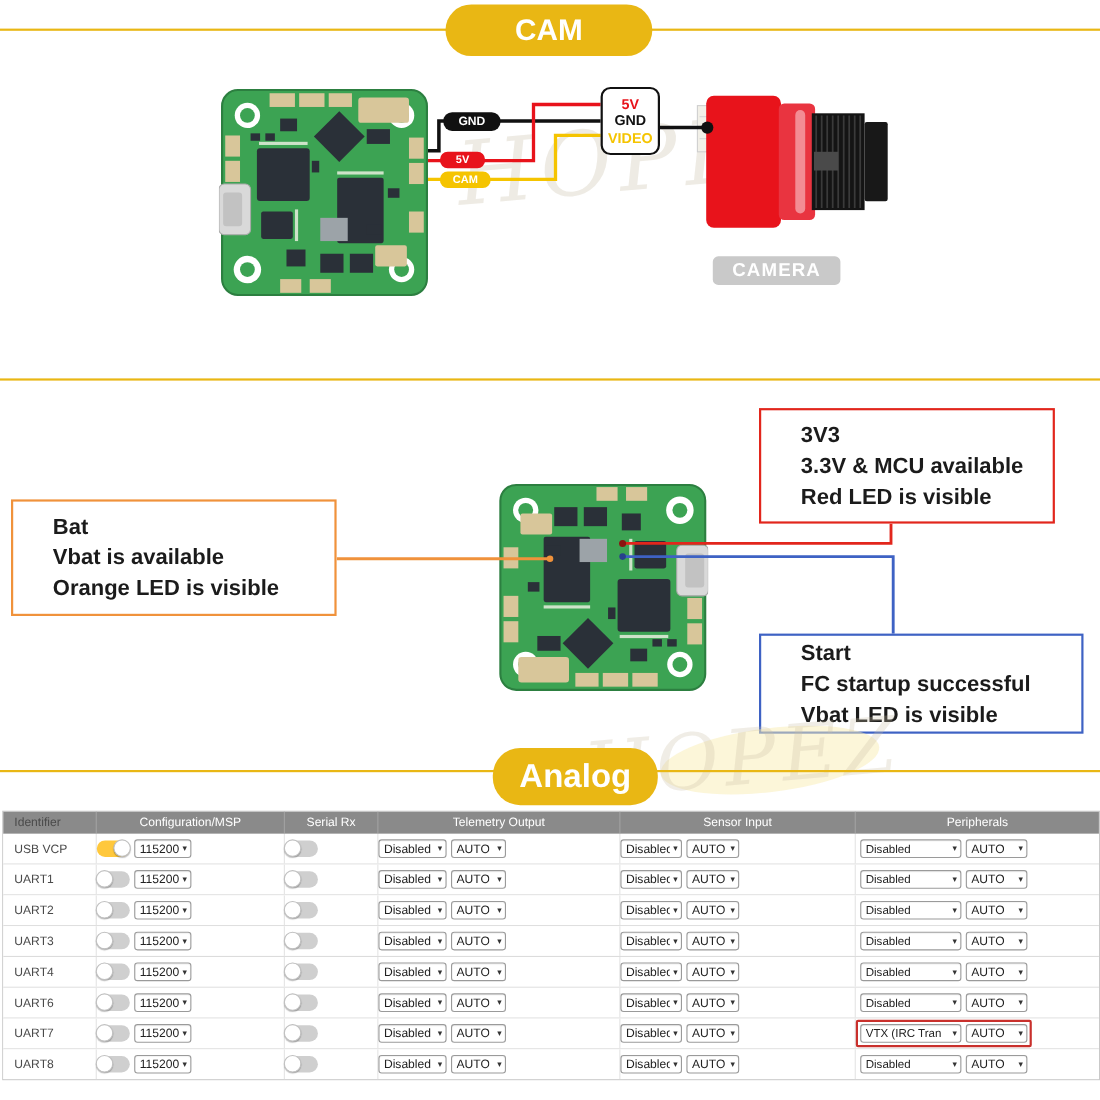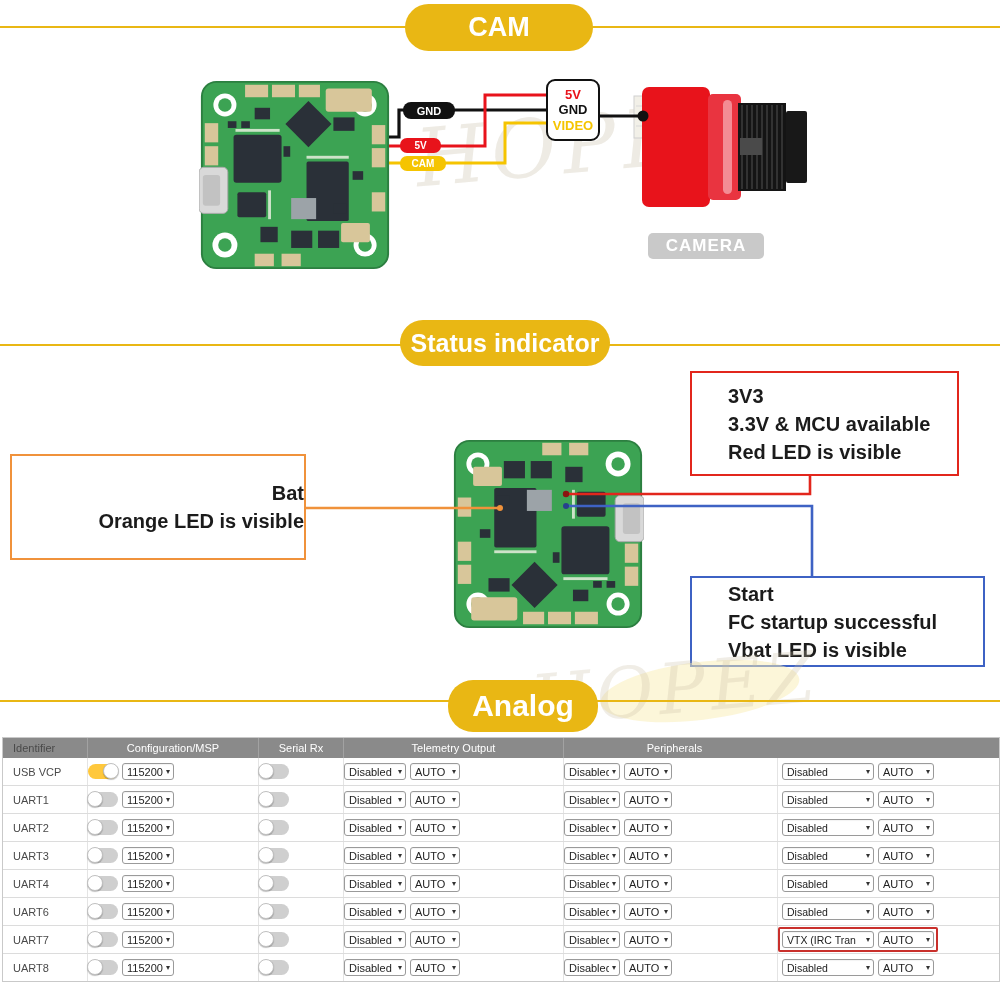--- a/index.html
+++ b/index.html
@@ -26,21 +26,21 @@
   .conn-box .cgnd{color:#111;}
   .conn-box .cvid{color:var(--wire_yellow,#F5C400);}
   .camera-label{position:absolute;left:648px;top:233px;width:116px;height:26px;background:#C9C9C9;
                 border-radius:5px;color:#fff;font-weight:bold;font-size:17px;letter-spacing:1px;
                 display:flex;align-items:center;justify-content:center;}
 
   
   .callout{position:absolute;background:#fff;display:flex;flex-direction:column;justify-content:center;
            padding-left:36px;box-sizing:border-box;font-size:20px;font-weight:600;color:#1b1b1b;line-height:28px;}
   .co-red{left:690px;top:371px;width:269px;height:105px;border:2.5px solid var(--callout_red,#E2261C);}
-  .co-orange{left:10px;top:454px;width:296px;height:106px;border:2.5px solid var(--callout_orange,#F0923B);align-items:flex-end;}
+  .co-orange{left:10px;top:454px;width:296px;height:106px;border:2.5px solid var(--callout_orange,#F0923B);}
   .co-blue{left:690px;top:576px;width:295px;height:91px;border:2.5px solid var(--callout_blue,#3E62C4);}
 
   
   .wm{position:absolute;font-family:"DejaVu Serif",serif;font-style:italic;
       color:rgba(200,190,165,0.30);pointer-events:none;}
   .wm1{left:415px;top:98px;font-size:80px;transform:rotate(-5deg);letter-spacing:6px;}
   .wm2{left:530px;top:648px;font-size:70px;transform:rotate(-5deg);letter-spacing:5px;color:rgba(200,190,165,0.28);}
   .blob{position:absolute;background:#F9EEB4;border-radius:50%;opacity:.5;}
 
   
@@ -193,21 +193,20 @@
   </svg>
 
   <svg class="abs" style="left:0;top:0;width:1000px;height:300px" viewBox="0 0 1000 300">
     <path d="M600 116 H640" fill="none" stroke="#111" stroke-width="3.2"></path>
     <circle cx="643" cy="116" r="5.5" fill="#111"></circle>
   </svg>
 
   <div class="camera-label">CAMERA</div>
 
   <div class="hline" style="top:344px"></div>
-  <div class="pill pill-status">Status indicator</div>
 
   <svg class="abs" style="left:452px;top:436px;width:192px;height:196px;transform:rotate(180deg)" viewBox="0 0 200 200">
     <use href="#fcb"></use>
   </svg>
 
   <svg class="abs" style="left:0;top:350px;width:1000px;height:340px" viewBox="0 0 1000 340">
     <path d="M306 158 H500" fill="none" stroke="#F0923B" stroke-width="2.6"></path>
     <circle cx="500" cy="158" r="3" fill="#F0923B"></circle>
     <path d="M566 144 H810 V126" fill="none" stroke="#E2261C" stroke-width="2.6"></path>
     <circle cx="566" cy="144" r="3.2" fill="#8a1410"></circle>
@@ -215,20 +214,21 @@
     <circle cx="566" cy="156" r="3" fill="#27418c"></circle>
   </svg>
 
   <div class="callout co-red">
     <div>3V3</div>
     <div>3.3V &amp; MCU available</div>
     <div>Red LED is visible</div>
   </div>
   <div class="callout co-orange">
     <div>Bat</div>
+    <div>Vbat is available</div>
     <div>Orange LED is visible</div>
   </div>
   <div class="callout co-blue">
     <div>Start</div>
     <div>FC startup successful</div>
     <div>Vbat LED is visible</div>
   </div>
 
   <div class="blob" style="left:600px;top:662px;width:200px;height:58px;transform:rotate(-7deg)"></div>
   <div class="blob" style="left:500px;top:688px;width:80px;height:30px"></div>
@@ -236,20 +236,21 @@
 
   <div class="hline" style="top:700px"></div>
   <div class="pill pill-analog">Analog</div>
 
   <div class="ports-table">
     <div class="thead">
       <div class="th c-id" style="justify-content:flex-start;">Identifier</div>
       <div class="th c-cfg">Configuration/MSP</div>
       <div class="th c-rx">Serial Rx</div>
       <div class="th c-tel">Telemetry Output</div>
+      <div class="th c-sen">Sensor Input</div>
       <div class="th c-per">Peripherals</div>
     </div>
     <div>
     <div class="tr">
       <div class="td c-id">
             <span>USB VCP</span>
           </div>
       <div class="td c-cfg">
         <span class="toggle on">
               <span class="knob"></span>

